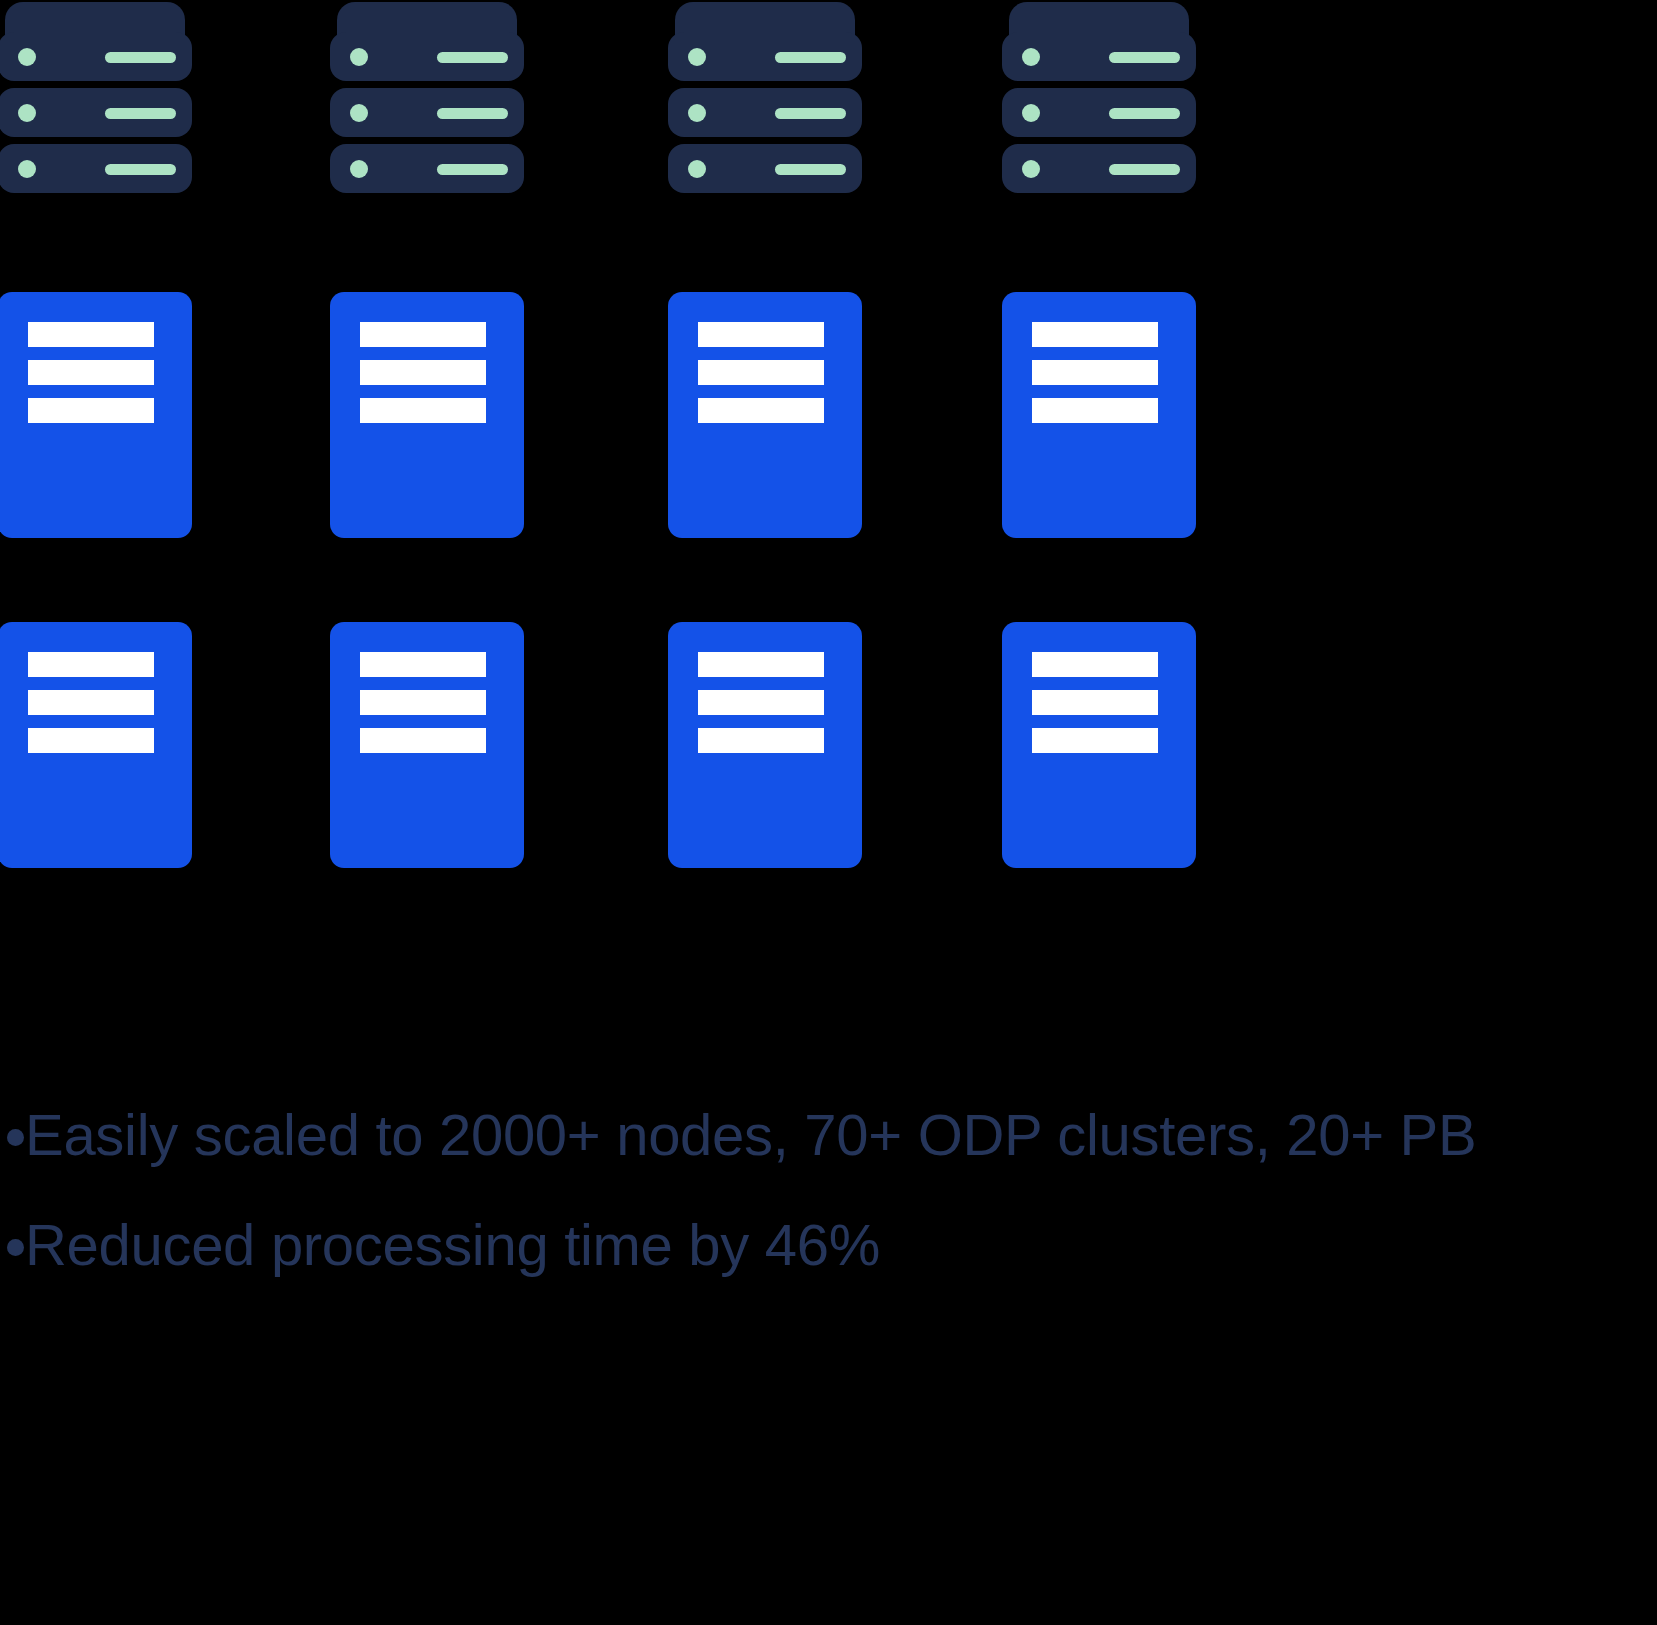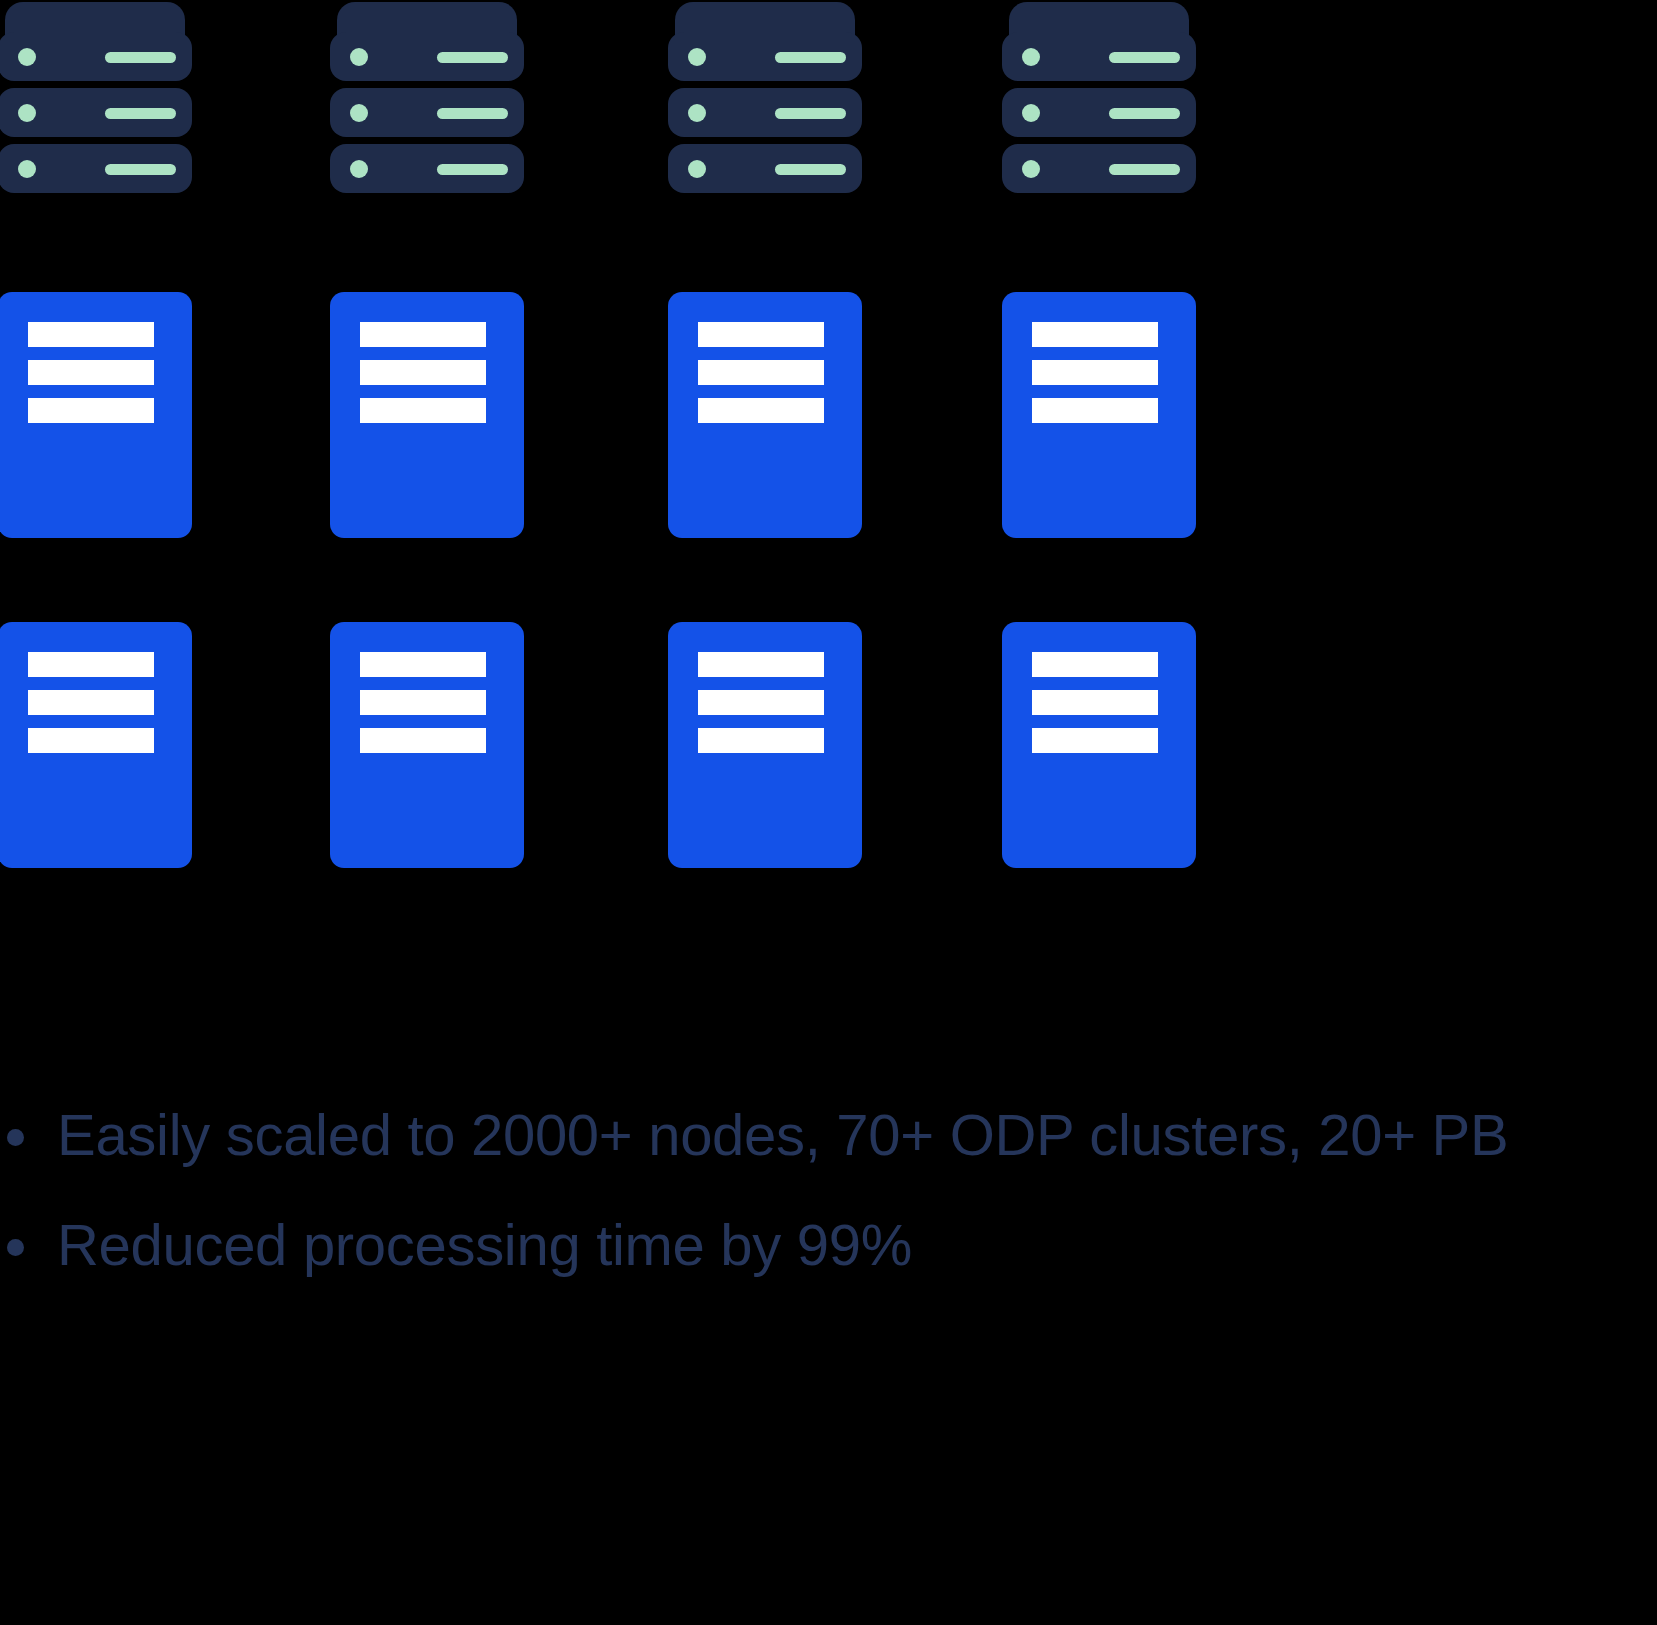--- a/index.html
+++ b/index.html
@@ -82,21 +82,21 @@
 
   
   .bullets {
     position: absolute;
     left: 0px;
     top: 1100px;
     width: 1657px;
   }
   .bullet-item {
     position: relative;
-    padding-left: 57px;
+    padding-left: 25px;
     color: #25355A;
     font-size: 58px;
     line-height: 70px;
     font-weight: 400;
     letter-spacing: -0.3px;
     margin-bottom: 40px;
   }
   .bullet-marker {
     position: absolute;
     left: 7px;
@@ -225,18 +225,18 @@
   <div class="bullets">
 
     <div class="bullet-item">
       <span class="bullet-marker"></span>
       <span class="bullet-text">Easily scaled to 2000+ nodes, 70+ ODP clusters, 20+ PB</span>
     </div>
 
 
     <div class="bullet-item">
       <span class="bullet-marker"></span>
-      <span class="bullet-text">Reduced processing time by 99%</span>
+      <span class="bullet-text">Reduced processing time by 46%</span>
     </div>
 
   </div>
 
 </div>
 
 </body></html>

